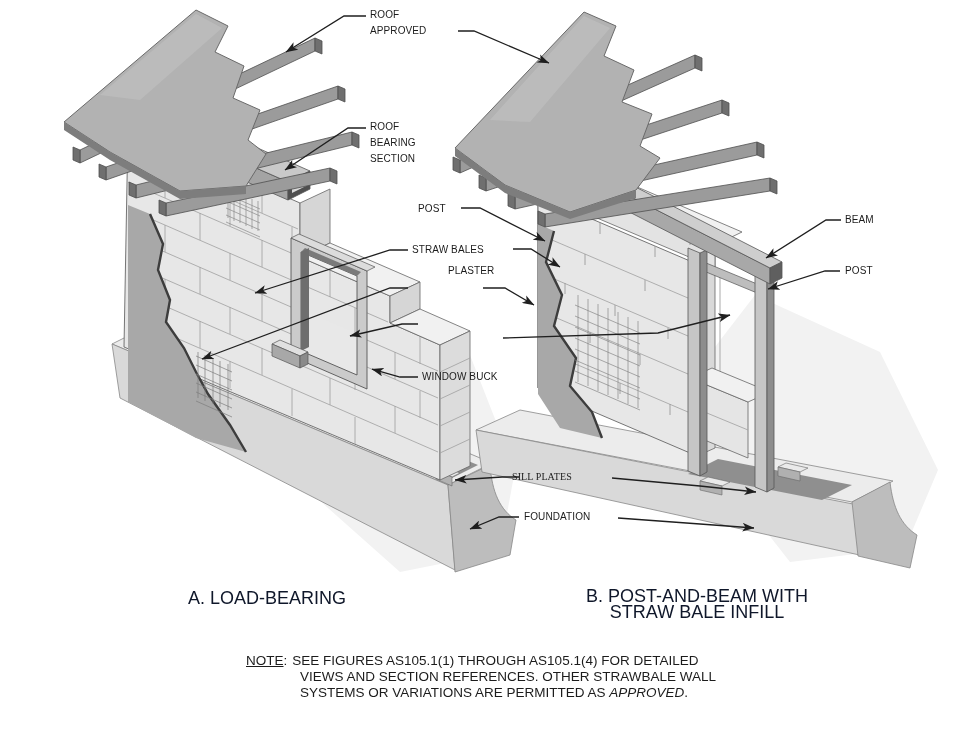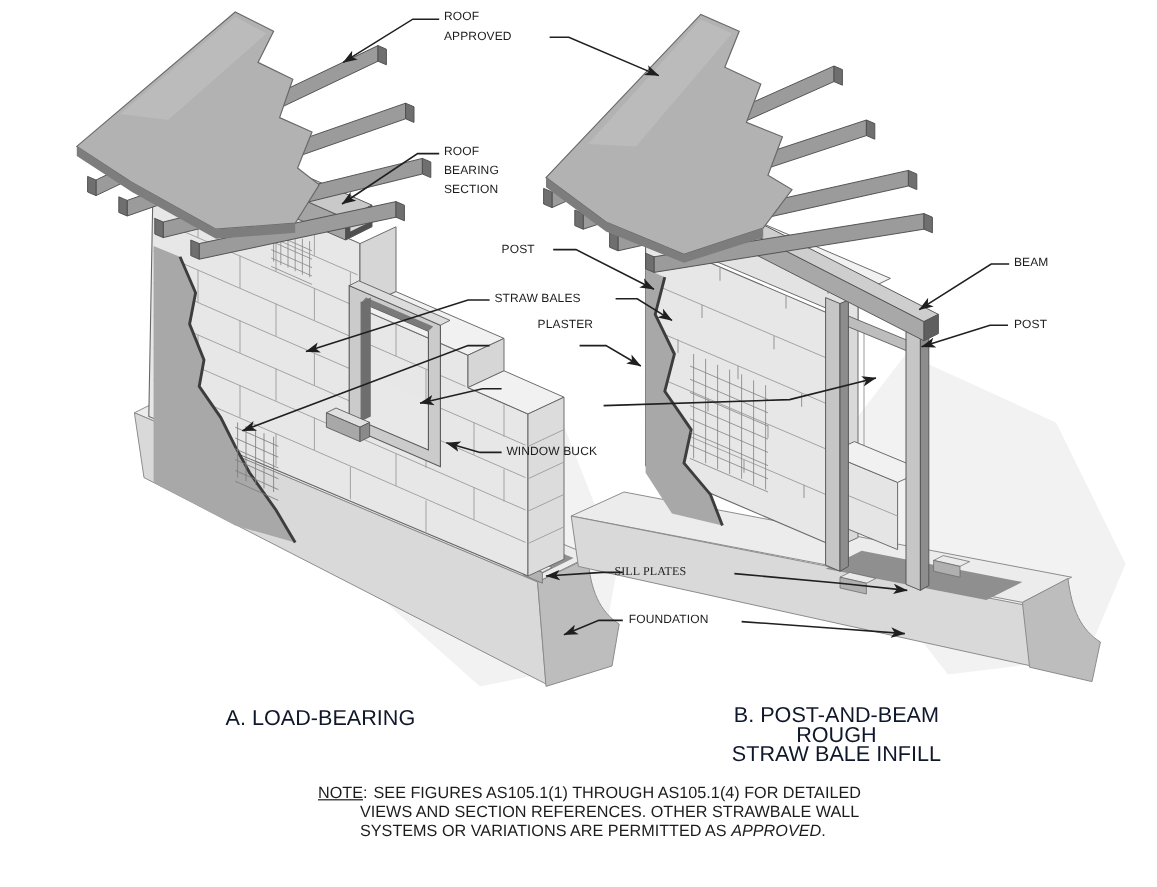--- a/index.html
+++ b/index.html
@@ -5,21 +5,21 @@
   html,body{margin:0;padding:0;background:#fff;}
   .stage{position:relative;width:964px;height:739px;background:#ffffff;overflow:hidden;
          font-family:"Liberation Sans", sans-serif;}
   .stage svg{position:absolute;left:0;top:0;}
   .lbl{position:absolute;font-size:10px;line-height:16px;color:#1c1c1c;
        white-space:nowrap;letter-spacing:.1px;}
   .caption{position:absolute;font-size:18px;line-height:16px;color:#0f172a;}
   .caption.center{text-align:center;}
   .note{position:absolute;left:246px;top:653px;width:418px;font-size:13.5px;
         line-height:15.8px;color:#1c1c1c;padding-left:54px;text-indent:-54px;}
-  .note-label{text-decoration:underline;margin-left:19px;}
+  .note-label{text-decoration:underline;}
   .note-colon{margin-right:5px;}
   .note-italic{font-style:italic;text-align:right;}
 </style>
 </head>
 <body>
 
 <div class="stage">
 
 <svg width="964" height="739" viewBox="0 0 964 739">
   <defs>
@@ -323,19 +323,19 @@
 <div class="lbl" style="left:412px;top:242px;">STRAW BALES</div>
 <div class="lbl" style="left:412px;top:263px;margin-left:36px;">PLASTER</div>
 <div class="lbl" style="left:422px;top:369px;">WINDOW BUCK</div>
 <div class="lbl" style="left:845px;top:212px;">BEAM</div>
 <div class="lbl" style="left:845px;top:263px;">POST</div>
 <div class="lbl" style="left:512px;top:469px;font-family:Liberation Serif, serif;">SILL PLATES</div>
 <div class="lbl" style="left:524px;top:509px;">FOUNDATION</div>
 
 <div class="caption" style="left:188px;top:590px;">A. LOAD-BEARING</div>
 <div class="caption center" style="left:586px;top:588px;width:222px;">
-  <div>B. POST-AND-BEAM ROUGH</div>
+  <div>B. POST-AND-BEAM WITH</div>
   <div>STRAW BALE INFILL</div>
 </div>
 
 <div class="note"><span class="note-label">NOTE</span><span class="note-colon">:</span><span>SEE FIGURES AS105.1(1) THROUGH AS105.1(4) FOR DETAILED VIEWS AND SECTION REFERENCES. OTHER STRAWBALE WALL SYSTEMS OR VARIATIONS ARE PERMITTED AS </span><span class="note-italic">APPROVED</span><span>.</span></div>
 
 </div>
 
 </body></html>

